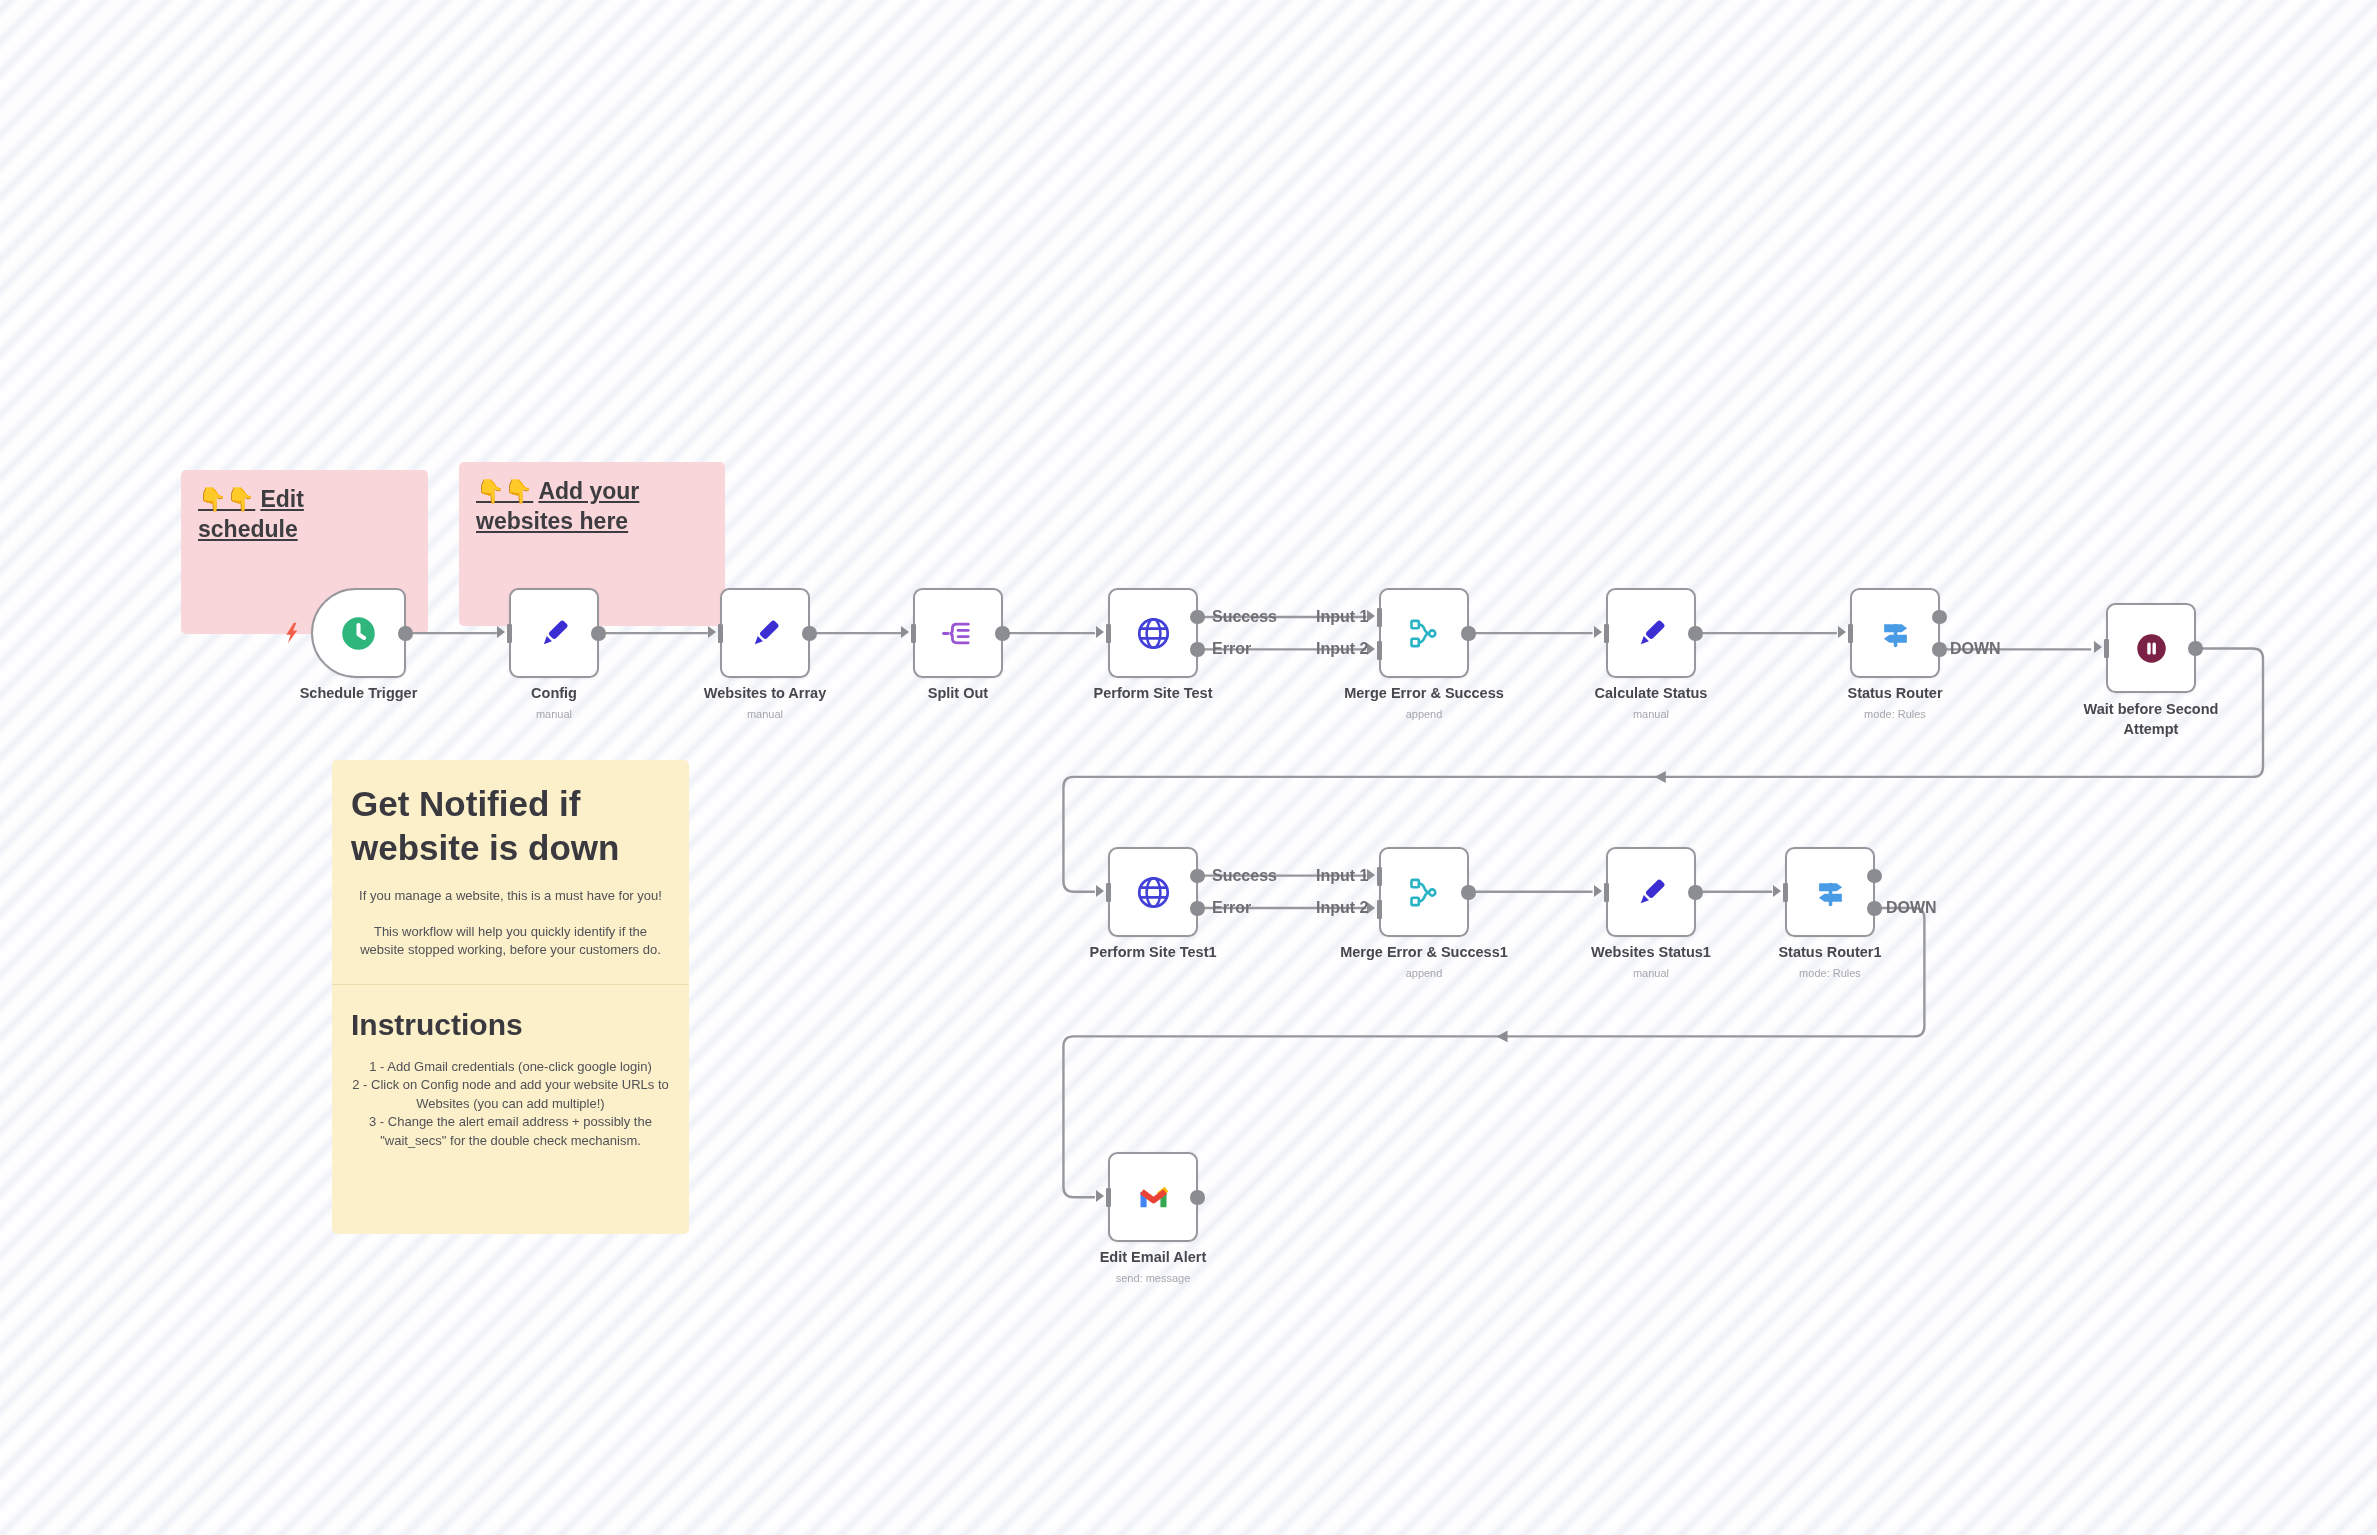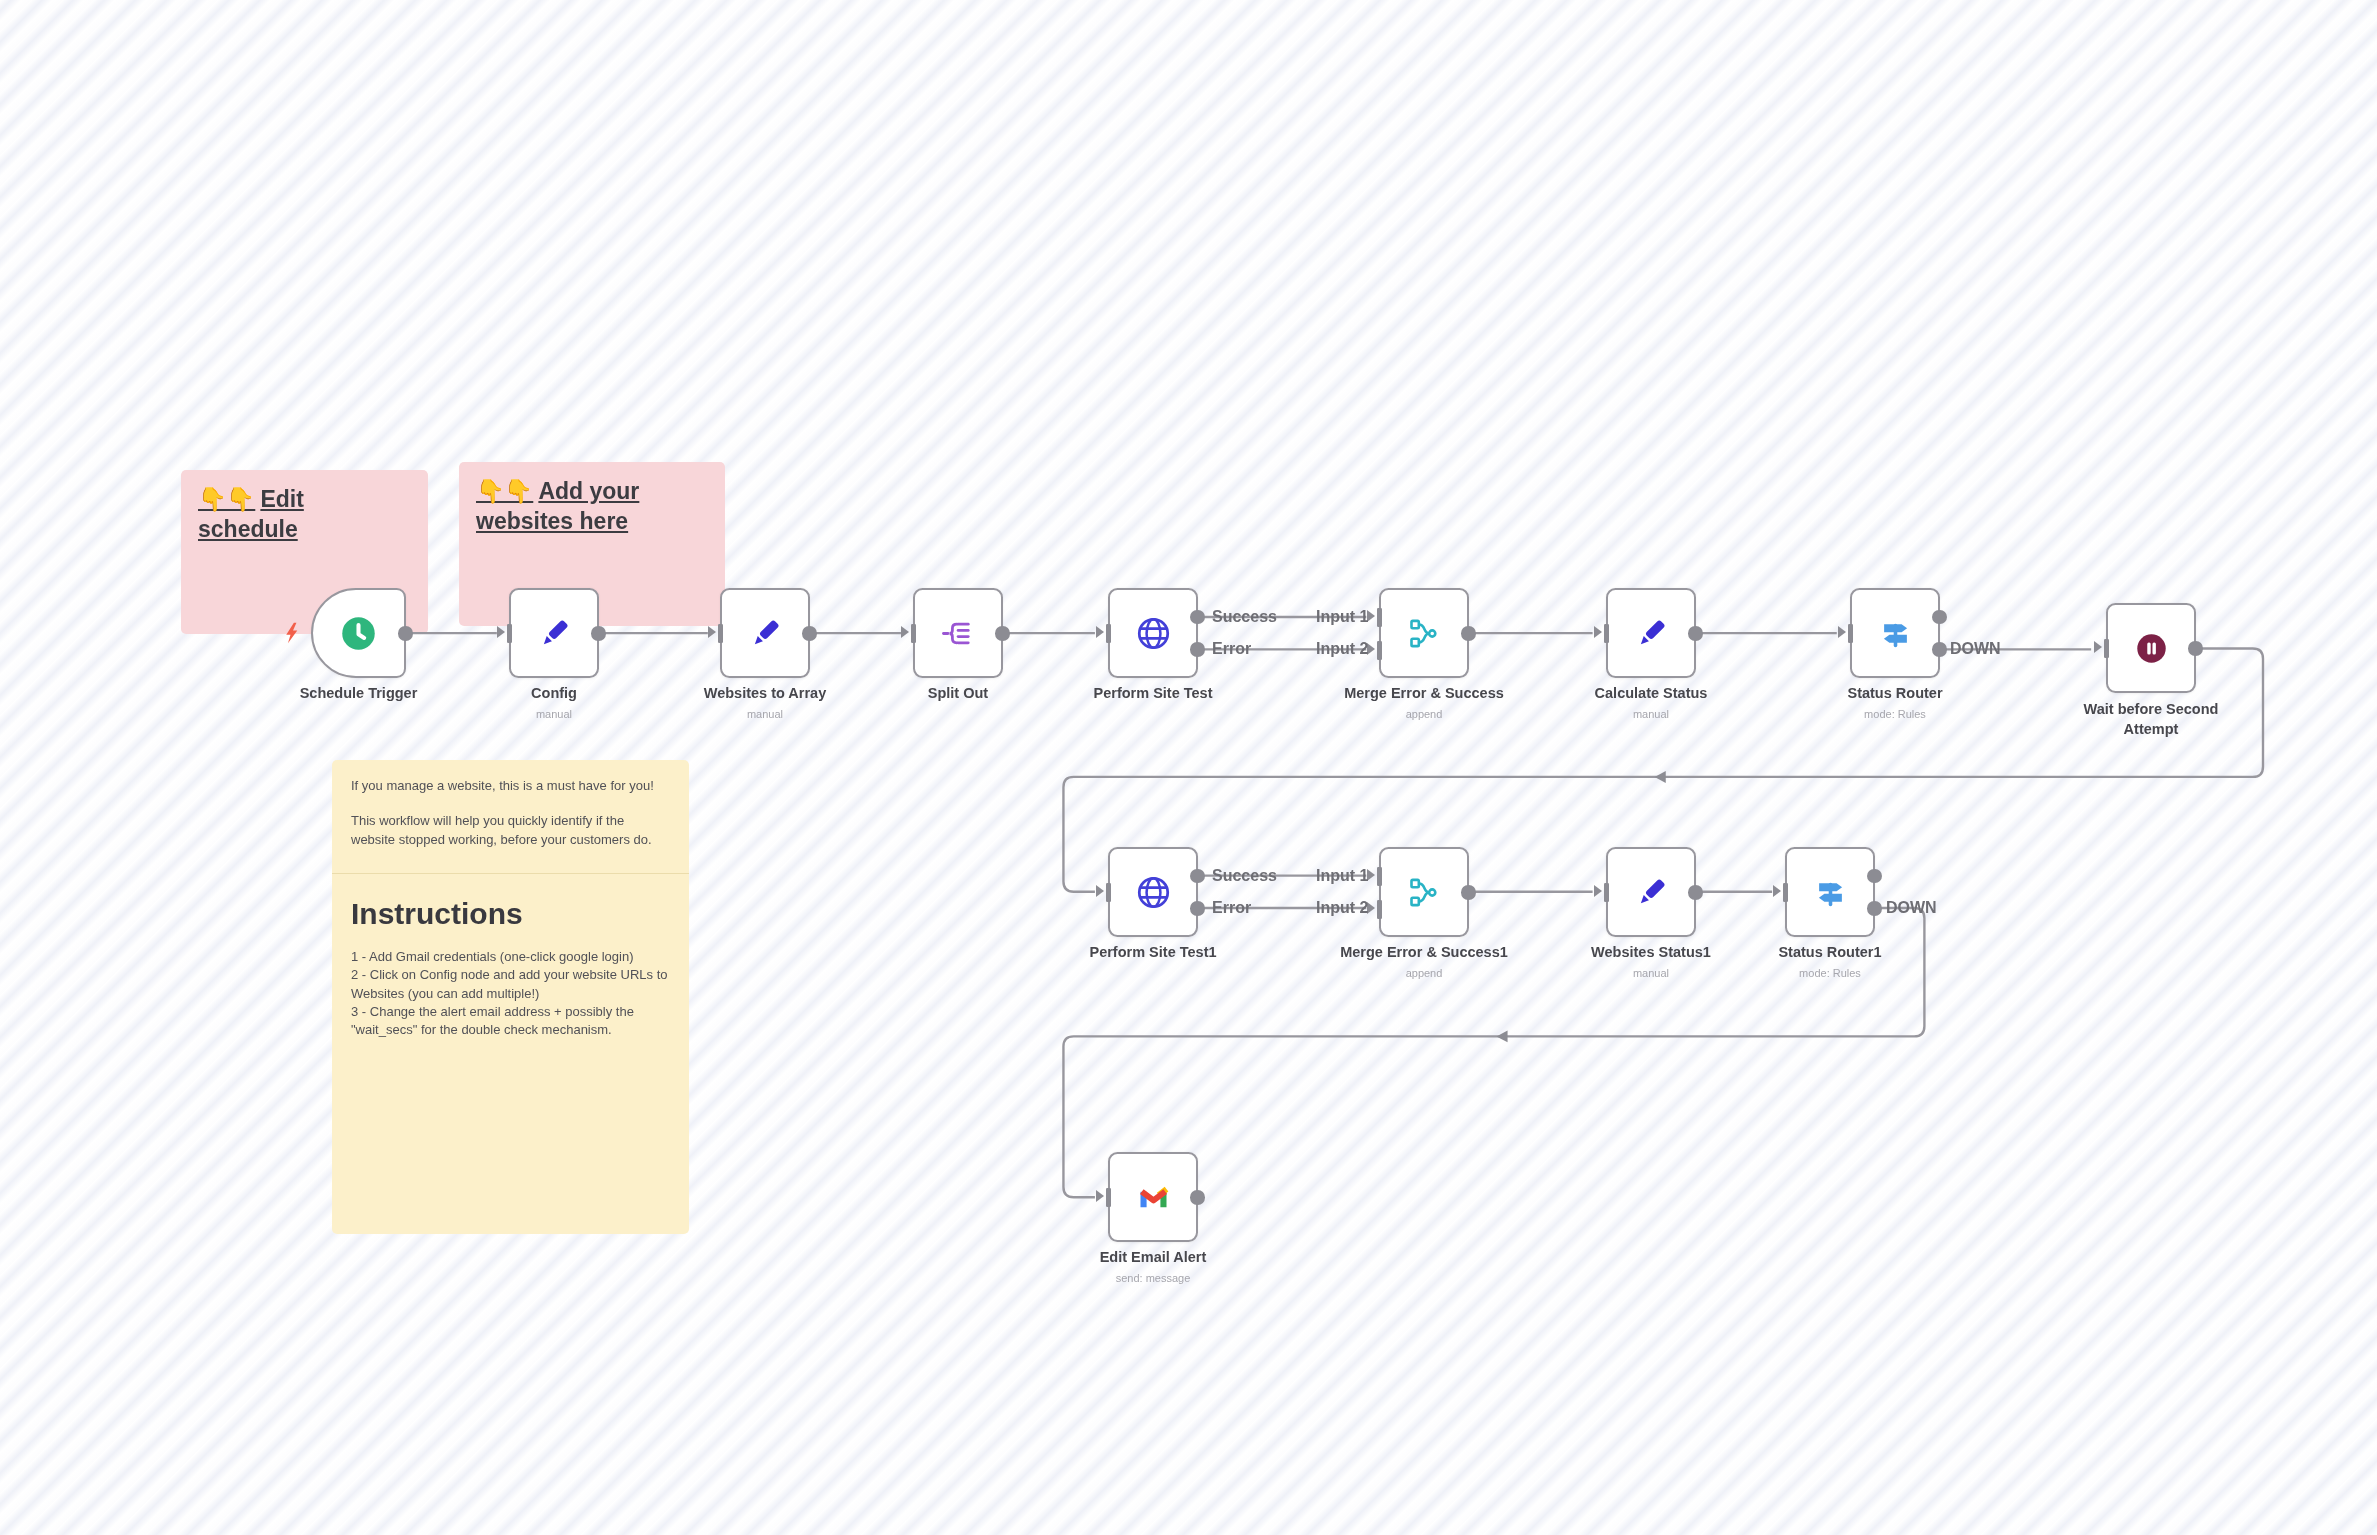--- a/index.html
+++ b/index.html
@@ -12,21 +12,21 @@
 
   
   .sticky{position:absolute;border-radius:5.1px;z-index:1;box-sizing:border-box;}
   .sticky.pink{background:#f8d6d9;}
   .sticky.yellow{background:#fcf0ca;}
   .sticky-h{font-size:23px;font-weight:bold;color:#3c3c41;line-height:1.33;margin:13.6px 0 0 17px;text-decoration:underline;}
   .hand{color:#e7b43a;margin-right:5.1px;}
   .note-body{padding:0 19px 19px 19px;}
   .note-body h1{font-size:35px;line-height:1.26;color:#39393f;margin:22px 0 0 0;font-weight:bold;}
   .note-body h2{font-size:30px;line-height:1.2;color:#39393f;margin:22px 0 0 0;font-weight:bold;}
-  .note-body p{font-size:13px;line-height:1.42;color:#515157;margin:17px 0 0 0;}
+  .note-body p{font-size:13px;line-height:1.42;color:#515157;margin:17px 0 0 0;text-align:center;}
   .note-divider{border:none;border-top:0.9px solid #ebdcab;margin:24px -19px 0 -19px;}
   .steps p{margin:0;}
   .steps{margin-top:15.3px;}
 
   
   svg.wires{position:absolute;left:0;top:0;z-index:2;}
   .wire{stroke:#98979e;stroke-width:2.8;fill:none;}
   .wire-arrow{fill:#8c8c93;stroke:none;}
 
   
@@ -113,20 +113,21 @@
 <div class="sticky pink" style="left:181px;top:470px;width:247px;height:164px">
   <div class="sticky-h" style="width:183px"><span class="hand">👇👇</span><span>Edit schedule</span></div>
 </div>
 
 <div class="sticky pink" style="left:459px;top:462px;width:266px;height:164px">
   <div class="sticky-h" style="width:196px"><span class="hand">👇👇</span><span>Add your websites here</span></div>
 </div>
 
 <div class="sticky yellow" style="left:332px;top:760px;width:357px;height:474px">
   <div class="note-body">
+    <h1>Get Notified if website is down</h1>
     <p>If you manage a website, this is a must have for you!</p>
     <p>This workflow will help you quickly identify if the website stopped working, before your customers do.</p>
     <hr class="note-divider">
     <h2>Instructions</h2>
     <div class="steps">
       <p>1 - Add Gmail credentials (one-click google login)</p>
       <p>2 - Click on Config node and add your website URLs to Websites (you can add multiple!)</p>
       <p>3 - Change the alert email address + possibly the "wait_secs" for the double check mechanism.</p>
     </div>
   </div>

